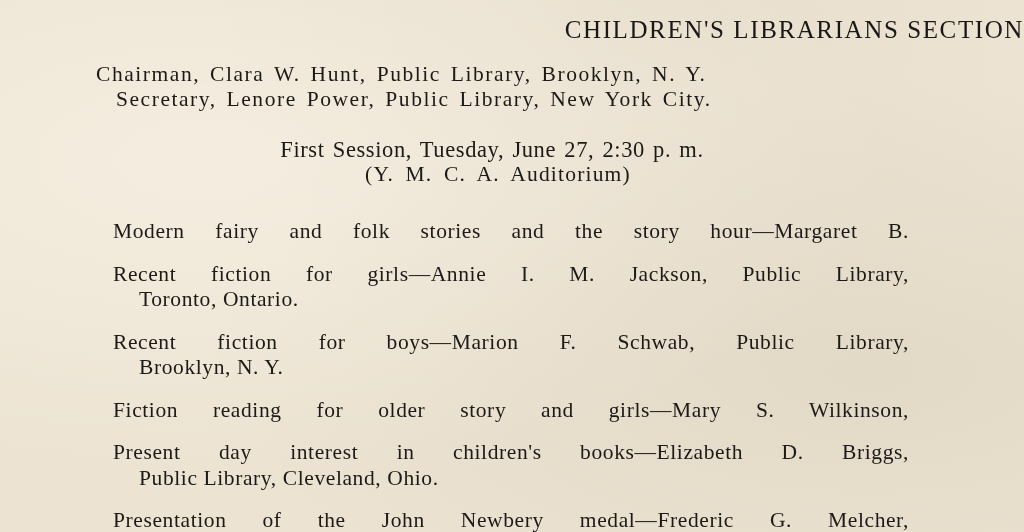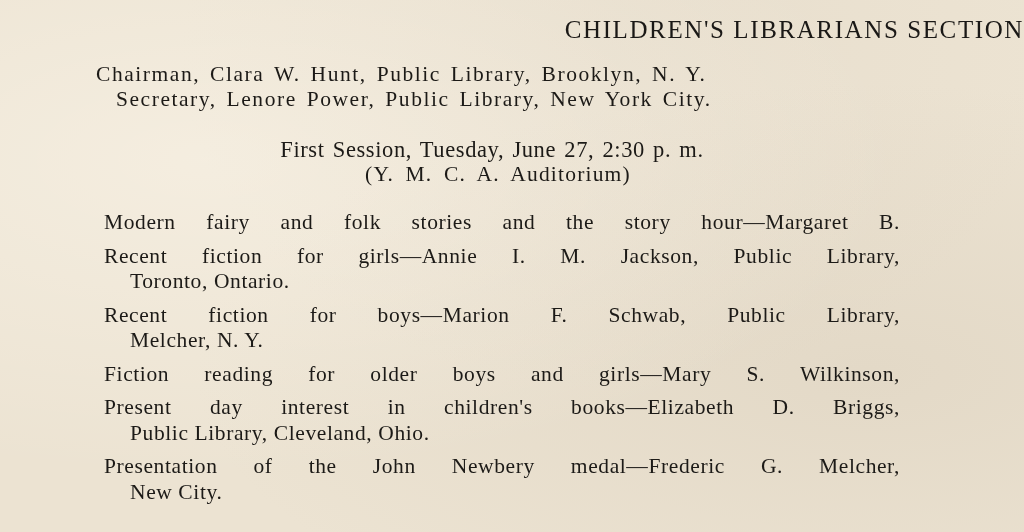--- a/index.html
+++ b/index.html
@@ -81,21 +81,21 @@
       width: 800px;
       margin: 0;
       padding: 0;
       list-style: none;
       font-family: "Liberation Serif", serif;
       font-size: 21.5px;
       letter-spacing: 0.6px;
       color: #1c1a17;
     }
     .program-item {
-      margin: 8px;
+      margin: 17px;
       padding: 0;
     }
     .program-line {
       display: block;
       height: 25.5px;
       line-height: 25.5px;
       white-space: nowrap;
     }
     .program-line.first {
       text-align: justify;
@@ -133,24 +133,24 @@
   <ul class="program-list">
     <li class="program-item">
       <span class="program-line first">Modern fairy and folk stories and the story hour—Margaret B.</span>
     </li>
     <li class="program-item">
       <span class="program-line first">Recent fiction for girls—Annie I. M. Jackson, Public Library,</span>
       <span class="program-line cont">Toronto, Ontario.</span>
     </li>
     <li class="program-item">
       <span class="program-line first">Recent fiction for boys—Marion F. Schwab, Public Library,</span>
-      <span class="program-line cont">Melcher, N. Y.</span>
+      <span class="program-line cont">Brooklyn, N. Y.</span>
     </li>
     <li class="program-item">
-      <span class="program-line first">Fiction reading for older boys and girls—Mary S. Wilkinson,</span>
+      <span class="program-line first">Fiction reading for older story and girls—Mary S. Wilkinson,</span>
     </li>
     <li class="program-item">
       <span class="program-line first">Present day interest in children's books—Elizabeth D. Briggs,</span>
       <span class="program-line cont">Public Library, Cleveland, Ohio.</span>
     </li>
     <li class="program-item">
       <span class="program-line first">Presentation of the John Newbery medal—Frederic G. Melcher,</span>
       <span class="program-line cont">New City.</span>
     </li>
   </ul>

